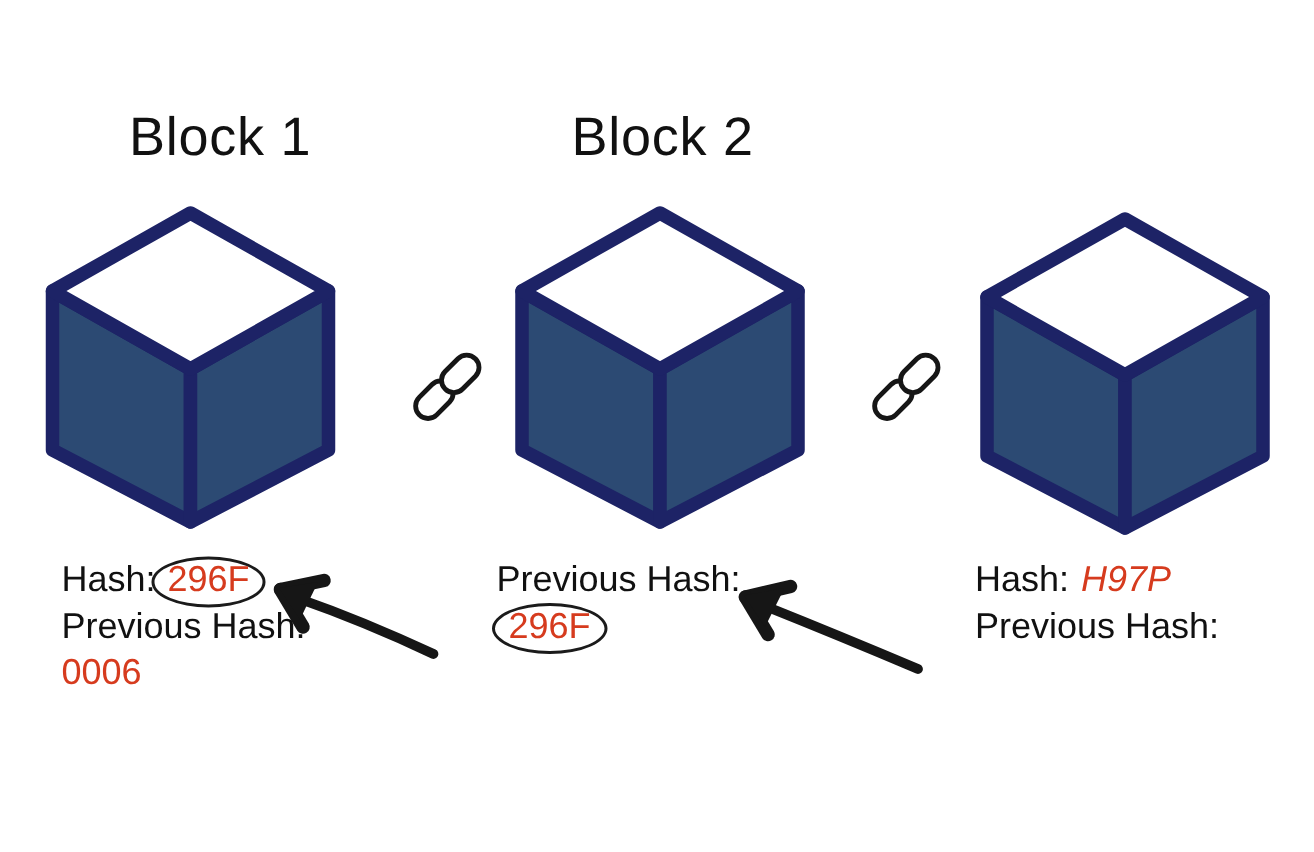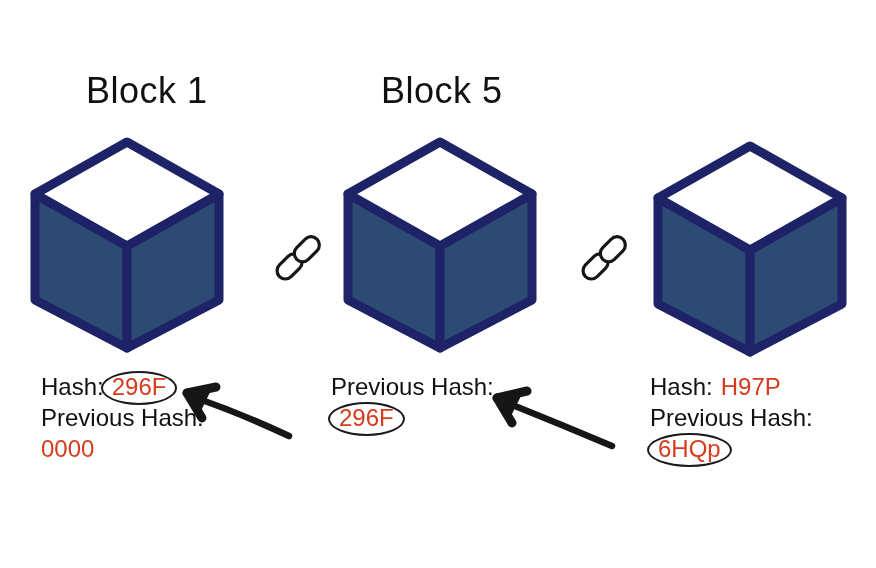--- a/index.html
+++ b/index.html
@@ -39,21 +39,21 @@
   .hash-line{height:31px;line-height:31px;}
   .red{color:var(--hash-red);text-align:right;}
   .oval{
     display:inline-block;
     border:2.4px solid var(--oval-ink);
     border-radius:50%;
     padding:0 9px 2px 9px;
     margin:-2px -5px -4px -3px;
     line-height:28px;
   }
-  .gap{margin-left:8px;}
+  .gap{margin-left:8px;font-style:italic;}
   .arrows{position:absolute;left:0;top:0;width:876px;height:568px;pointer-events:none;}
   svg{display:block;}
 </style>
 </head>
 <body>
 
 <div class="canvas">
 
   <svg width="0" height="0" style="position:absolute" aria-hidden="true">
     <defs>
@@ -65,21 +65,21 @@
       <g id="chain-shape">
         <g transform="rotate(-45 27 27)">
           <rect x="0.8" y="18.8" width="28.5" height="16.5" rx="8.2" fill="#ffffff" stroke="var(--arrow-ink)" stroke-width="3.2"></rect>
           <rect x="25.2" y="18.8" width="28.5" height="16.5" rx="8.2" fill="#ffffff" stroke="var(--arrow-ink)" stroke-width="3.2"></rect>
         </g>
       </g>
     </defs>
   </svg>
 
   <div class="block-title" style="left:86px;top:70px">Block 1</div>
-  <div class="block-title" style="left:381px;top:70px">Block 5</div>
+  <div class="block-title" style="left:381px;top:70px">Block 2</div>
 
   <svg class="cube" style="left:27px;top:134px" viewBox="0 0 200 220">
       <use href="#cube-shape"></use>
     </svg>
   <svg class="cube" style="left:340px;top:134px" viewBox="0 0 200 220">
       <use href="#cube-shape"></use>
     </svg>
   <svg class="cube" style="left:650px;top:138px" viewBox="0 0 200 220">
       <use href="#cube-shape"></use>
     </svg>
@@ -87,32 +87,31 @@
   <svg class="chain" style="left:271px;top:231px" viewBox="0 0 54 54">
       <use href="#chain-shape"></use>
     </svg>
   <svg class="chain" style="left:577px;top:231px" viewBox="0 0 54 54">
       <use href="#chain-shape"></use>
     </svg>
 
   <div class="hash-block" style="left:41px;top:371px">
     <div class="hash-line"><span>Hash:</span><span class="oval red">296F</span></div>
     <div class="hash-line">Previous Hash:</div>
-    <div class="hash-line"><span class="red">0000</span></div>
+    <div class="hash-line"><span class="red">0006</span></div>
   </div>
 
   <div class="hash-block" style="left:331px;top:371px">
     <div class="hash-line">Previous Hash:</div>
     <div class="hash-line"><span class="oval red">296F</span></div>
   </div>
 
   <div class="hash-block" style="left:650px;top:371px">
     <div class="hash-line"><span>Hash:</span><span class="red gap">H97P</span></div>
     <div class="hash-line">Previous Hash:</div>
-    <div class="hash-line"><span class="oval red">6HQp</span></div>
   </div>
 
   <svg class="arrows" viewBox="0 0 876 568">
     <g stroke="var(--arrow-ink)" fill="var(--arrow-ink)">
       <path d="M289,436 Q242,414 199,399" fill="none" stroke-width="6.5" stroke-linecap="round"></path>
       <path d="M187,393 L216,387" fill="none" stroke-width="9" stroke-linecap="round"></path>
       <path d="M187,393 L202,418" fill="none" stroke-width="9" stroke-linecap="round"></path>
       <polygon points="186,392 212,388 200,413" stroke="none"></polygon>
     </g>
     <g stroke="var(--arrow-ink)" fill="var(--arrow-ink)">

